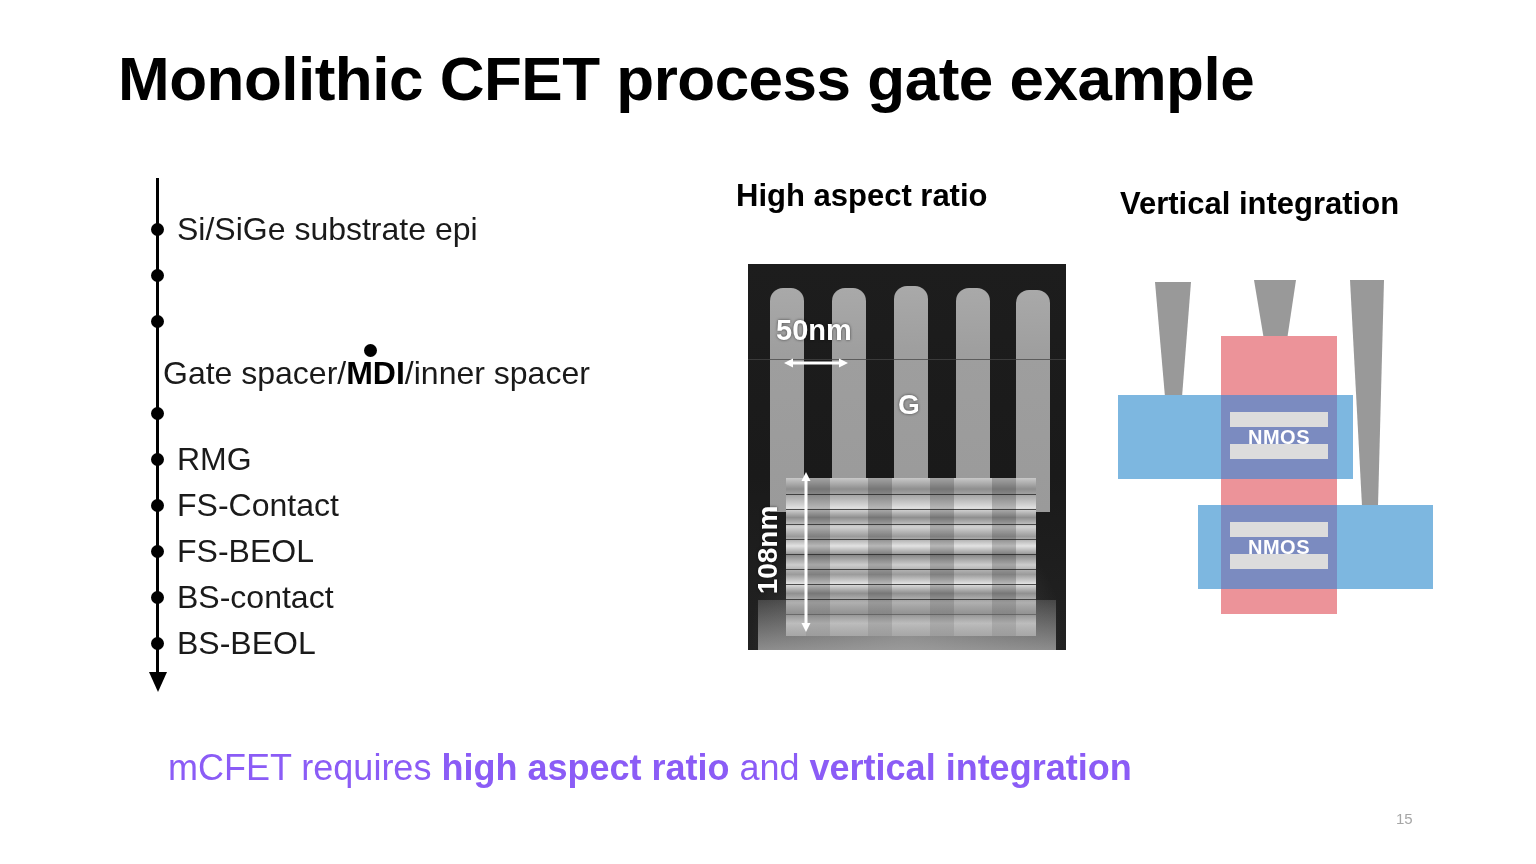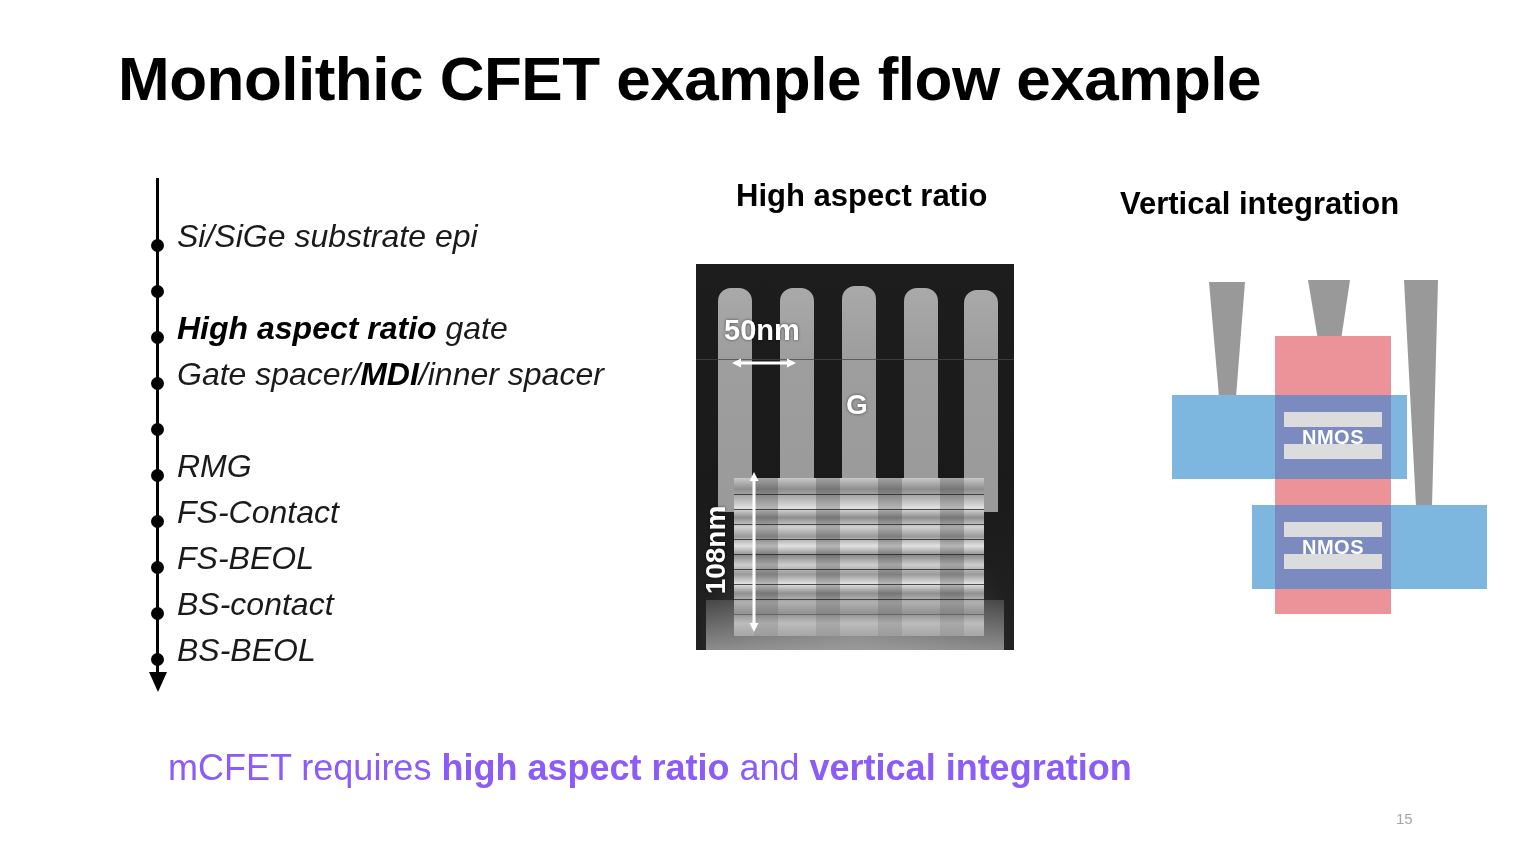--- a/index.html
+++ b/index.html
@@ -57,23 +57,22 @@
     height: 0;
     border-left: 9px solid transparent;
     border-right: 9px solid transparent;
     border-top: 20px solid #000000;
   }
   .flow-item {
     position: absolute;
     left: 0px;
     height: 46px;
     display: flex;
-    align-items: flex-end;
-    white-space: nowrap;
-    font-style: italic;
+    align-items: center;
+    white-space: nowrap;
   }
   .flow-dot {
     position: relative;
     width: 13px;
     height: 13px;
     border-radius: 50%;
     background: #000000;
     margin-left: 1px;
     flex: 0 0 auto;
   }
@@ -93,21 +92,21 @@
     font-weight: bold;
     color: #000000;
     white-space: nowrap;
   }
   #heading-har  { left: 736px;  top: 178px; }
   #heading-vint { left: 1120px; top: 186px; }
 
   
   #tem-figure {
     position: absolute;
-    left: 696px;
+    left: 748px;
     top: 264px;
     width: 318px;
     height: 386px;
     background: #1b1b1b;
     overflow: hidden;
   }
   #tem-bg {
     position: absolute;
     inset: 0;
     background:
@@ -212,21 +211,21 @@
     position: absolute;
     left: 52px;
     top: 208px;
     width: 12px;
     height: 160px;
   }
 
   
   #vint-figure {
     position: absolute;
-    left: 1172px;
+    left: 1118px;
     top: 272px;
     width: 330px;
     height: 368px;
   }
   .vint-wedge { position: absolute; }
   #vint-gate {
     position: absolute;
     left: 103px;
     top: 64px;
     width: 116px;
@@ -288,38 +287,37 @@
     top: 810px;
     font-size: 15px;
     color: #a6a6a6;
   }
 </style>
 </head>
 <body>
 
 <div id="slide">
 
-  <div id="slide-title">Monolithic CFET example flow example</div>
+  <div id="slide-title">Monolithic CFET process gate example</div>
 
   <div id="flow-block">
     <div id="flow-axis"></div>
     <div id="flow-arrowhead"></div>
     <div id="flow-items">
         <div class="flow-item" style="top: 28px;">
           <div class="flow-dot"></div>
           <div class="flow-label"><span>Si/SiGe substrate epi</span></div>
         </div>
         <div class="flow-item" style="top: 74px;">
           <div class="flow-dot"></div>
         </div>
         <div class="flow-item" style="top: 120px;">
           <div class="flow-dot"></div>
-          <div class="flow-label"><b>High aspect ratio</b><span> gate</span></div>
-        </div>
-        <div class="flow-item" style="top: 166px;">
+        </div>
+        <div class="flow-item" style="top: 166px; flex-direction: column;">
           <div class="flow-dot"></div>
           <div class="flow-label"><span>Gate spacer/</span><b>MDI</b><span>/inner spacer</span></div>
         </div>
         <div class="flow-item" style="top: 212px;">
           <div class="flow-dot"></div>
         </div>
         <div class="flow-item" style="top: 258px;">
           <div class="flow-dot"></div>
           <div class="flow-label"><span>RMG</span></div>
         </div>

